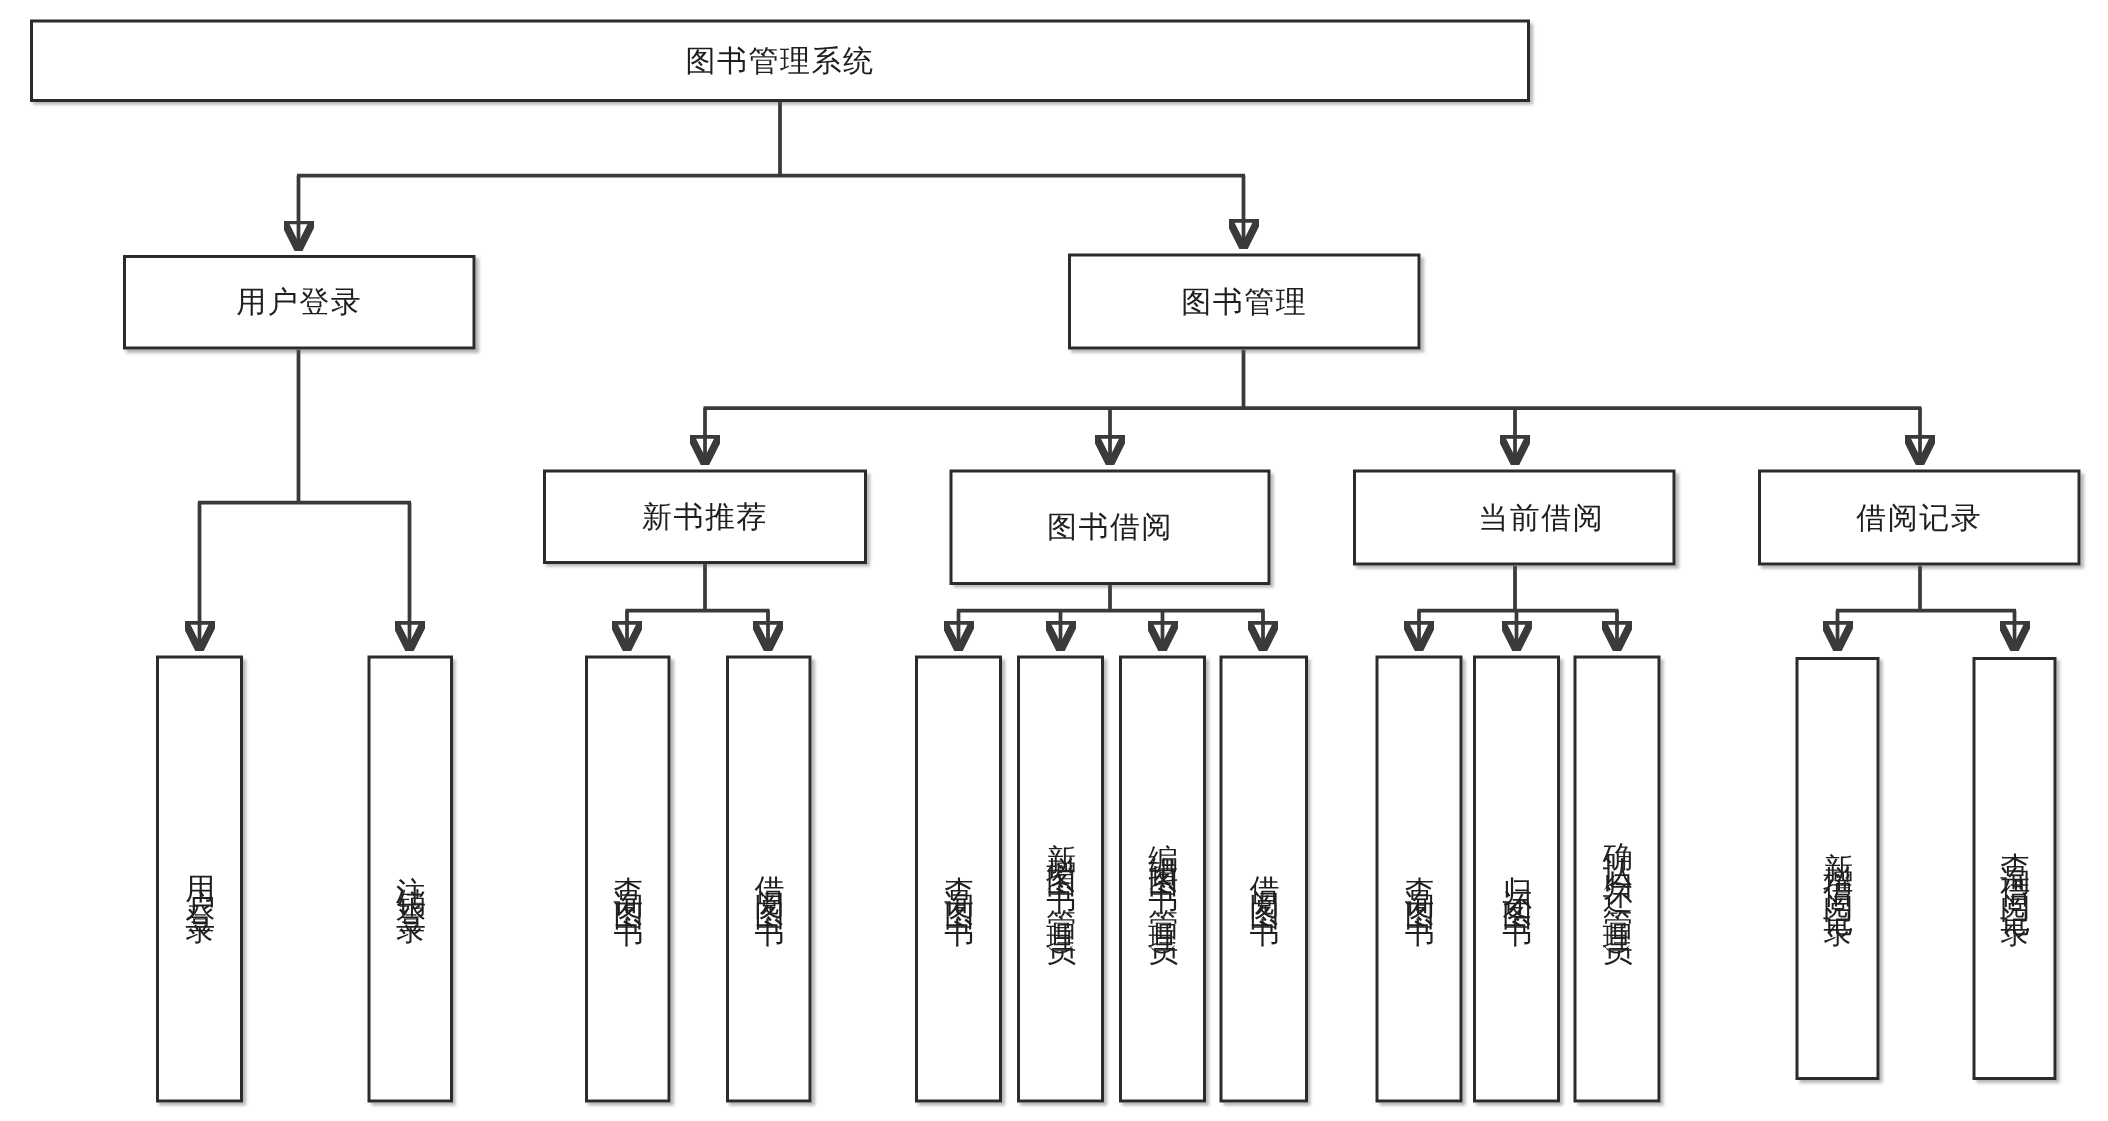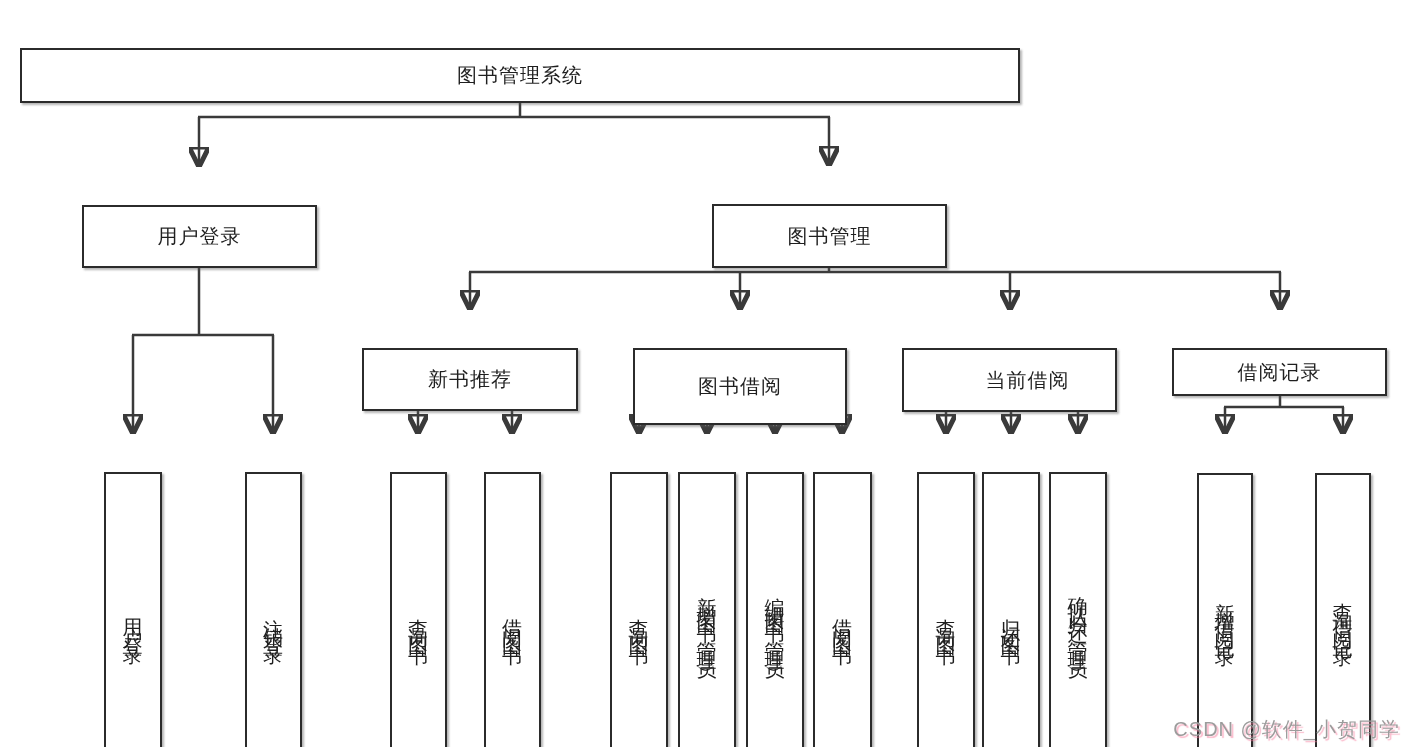--- a/index.html
+++ b/index.html
@@ -10,21 +10,21 @@
   }
   .stage{position:absolute;left:0;top:0;width:1405px;height:747px;}
   svg.wires{position:absolute;left:0;top:0;width:1405px;height:747px;}
   svg.wires path{stroke:#3a3a3a;stroke-width:2.5;fill:none;}
   svg.wires path.arrow{marker-end:url(#ah);}
   .node{
     position:absolute;background:#ffffff;
     border:2px solid #2b2b2b;
     box-shadow:2px 2px 2px rgba(90,90,90,0.45);
     display:flex;align-items:center;justify-content:center;
-    color:#1f1f1f;box-sizing:border-box;margin-top:35px;
+    color:#1f1f1f;box-sizing:border-box;
   }
   .hbox{font-size:20px;letter-spacing:1px;}
   .vbox .label{
     writing-mode:vertical-rl;
     font-size:20px;line-height:1;letter-spacing:9px;
     white-space:nowrap;
   }
   .watermark{
     position:absolute;right:5px;bottom:4px;
     font-size:20px;letter-spacing:1px;
@@ -106,21 +106,21 @@
 
   <div class="node hbox" style="left:712px;top:169px;width:235px;height:64px;">
     <span class="label">图书管理</span>
   </div>
   <div class="node hbox" style="left:633px;top:313px;width:214px;height:77px;">
     <span class="label">图书借阅</span>
   </div>
   <div class="node hbox" style="left:902px;top:313px;width:215px;height:64px;padding-left:36px;">
     <span class="label">当前借阅</span>
   </div>
-  <div class="node hbox" style="left:1172px;top:313px;width:215px;height:48px;">
+  <div class="node hbox" style="left:1172px;top:313px;width:215px;height:64px;">
     <span class="label">借阅记录</span>
   </div>
 
   <div class="node vbox" style="left:104px;top:437px;width:58px;height:298px;">
     <span class="label">用户登录</span>
   </div>
   <div class="node vbox" style="left:245px;top:437px;width:57px;height:298px;">
     <span class="label">注销登录</span>
   </div>
   <div class="node vbox" style="left:390px;top:437px;width:57px;height:298px;">
@@ -150,14 +150,13 @@
   <div class="node vbox" style="left:1049px;top:437px;width:58px;height:298px;">
     <span class="label">确认归还（管理员）</span>
   </div>
   <div class="node vbox" style="left:1197px;top:438px;width:56px;height:282px;">
     <span class="label">新增借阅记录</span>
   </div>
   <div class="node vbox" style="left:1315px;top:438px;width:56px;height:282px;">
     <span class="label">查询借阅记录</span>
   </div>
 
-  <div class="watermark">CSDN @软件_小贺同学</div>
 </div>
 
 </body></html>

